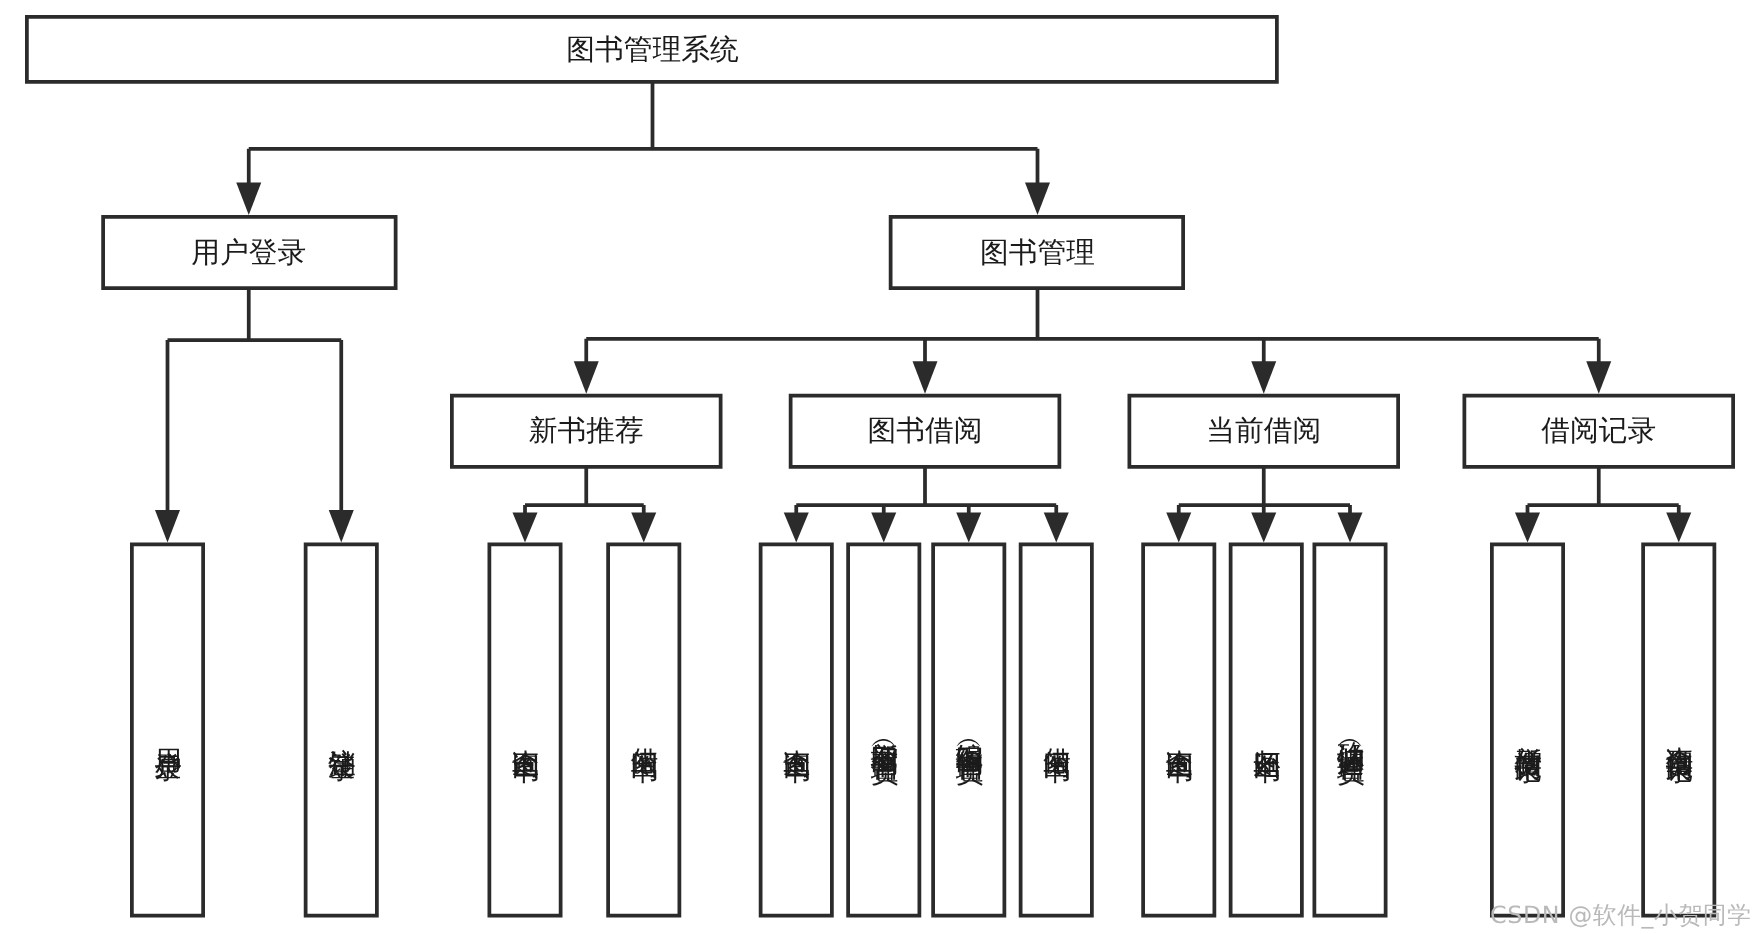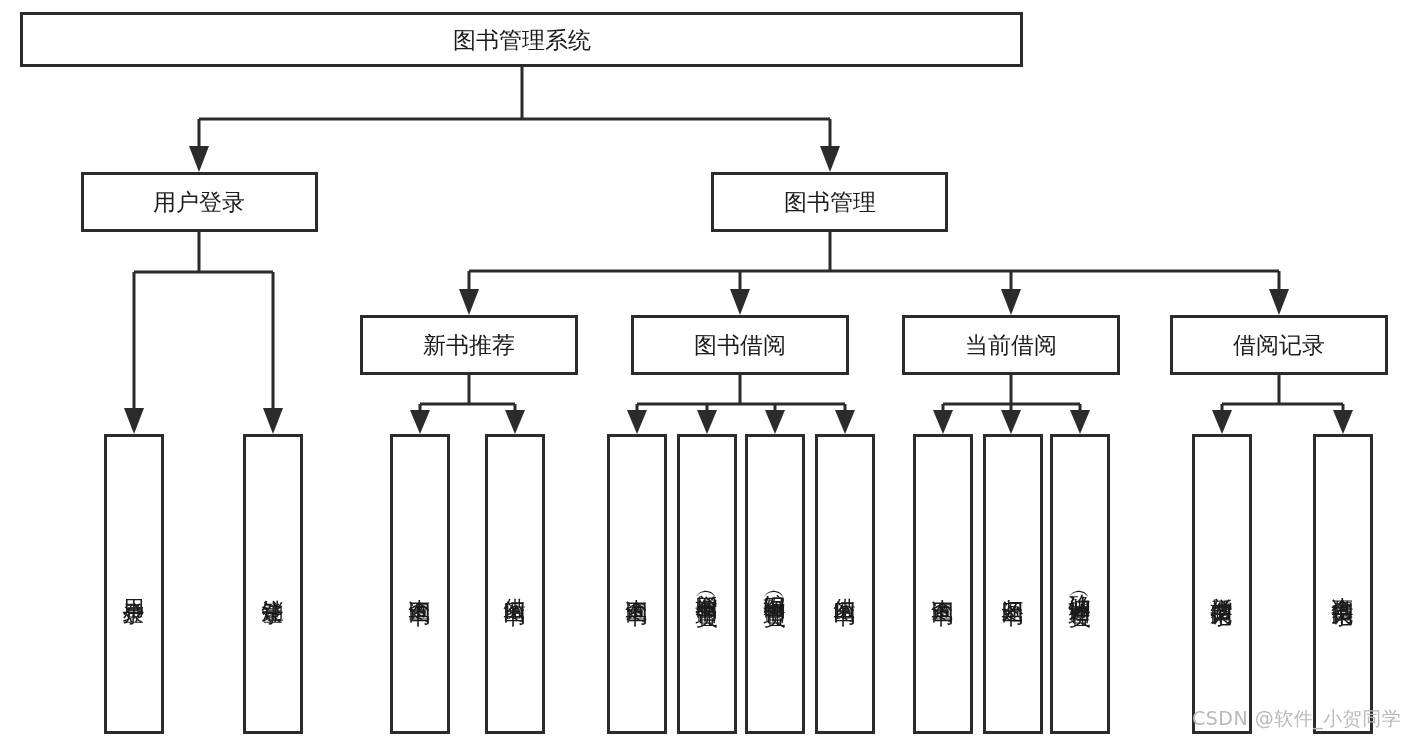--- a/index.html
+++ b/index.html
@@ -64,20 +64,21 @@
     white-space: nowrap;
     pointer-events: none;
   }
   .watermark {
     position: absolute;
     font-family: "DejaVu Sans", "Liberation Sans", sans-serif;
     font-size: 19px;
     color: #b9b9b9;
     white-space: nowrap;
     letter-spacing: 0.5px;
+    margin-top: 13px;
   }
 </style>
 </head>
 <body>
 
 <div id="diagram-root">
 
   <svg class="flow" viewBox="0 0 1405 747">
 
     <g>

